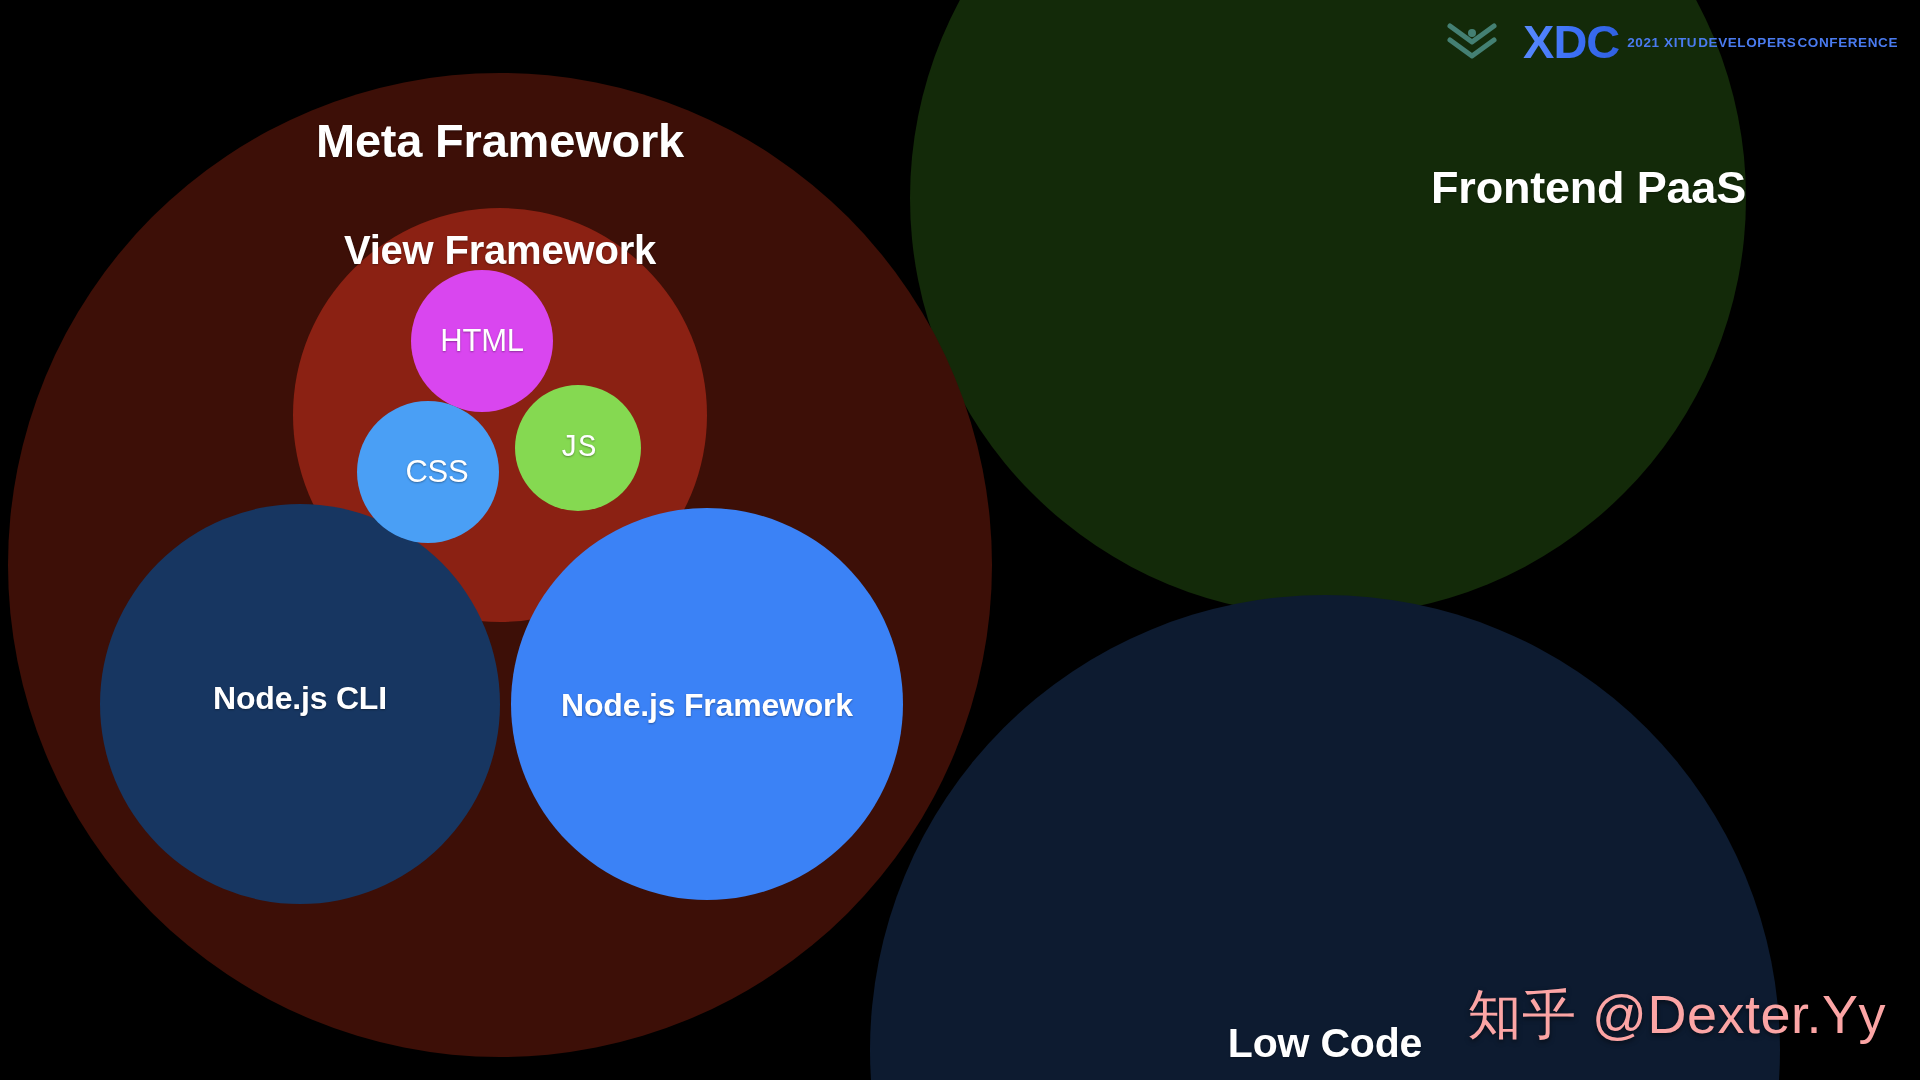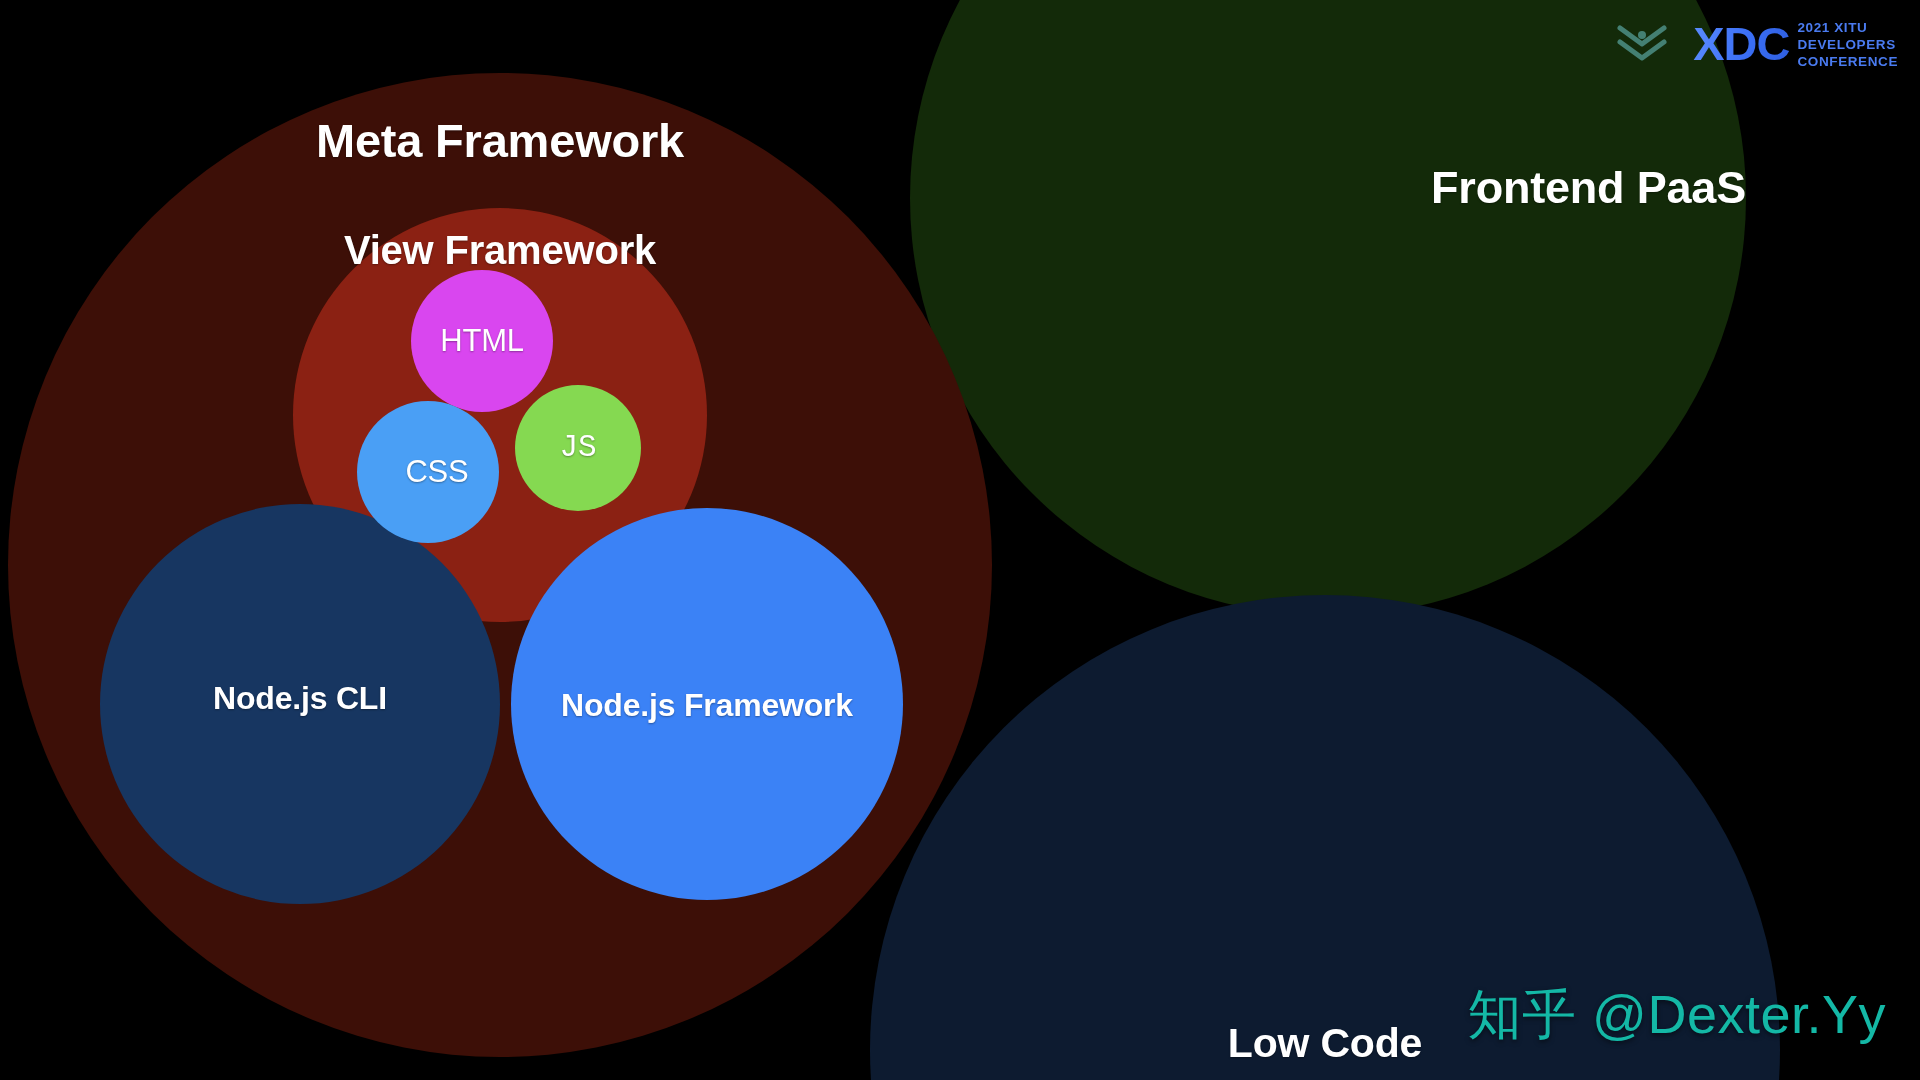--- a/index.html
+++ b/index.html
@@ -167,21 +167,20 @@
     letter-spacing: -1px;
     color: #3b6ff5;
     background: linear-gradient(100deg, #5b8cff 0%, #3b6ff5 55%, #2f5fe0 100%);
     -webkit-background-clip: text;
     background-clip: text;
     margin-left: 7px;
     -webkit-text-fill-color: transparent;
   }
   #logo-sub {
     display: flex;
-    flex-direction: column;
     justify-content: center;
     gap: 1px;
     padding-top: 2px;
   }
   #logo-sub span {
     font-family: "Liberation Sans", sans-serif;
     font-weight: bold;
     font-size: 13.5px;
     line-height: 1.18;
     letter-spacing: 0.6px;
@@ -190,21 +189,21 @@
   }
 
   
   #watermark {
     position: absolute;
     right: 34px;
     bottom: 28px;
     font-family: "Liberation Sans", sans-serif;
     font-size: 54px;
     font-weight: normal;
-    color: #14b8a6;
+    color: #fca5a5;
     letter-spacing: 0.5px;
     white-space: nowrap;
     text-shadow: 0 2px 5px rgba(0,0,0,0.55);
     z-index: 50;
   }
 </style>
 </head>
 <body>
 
 <div id="stage">

